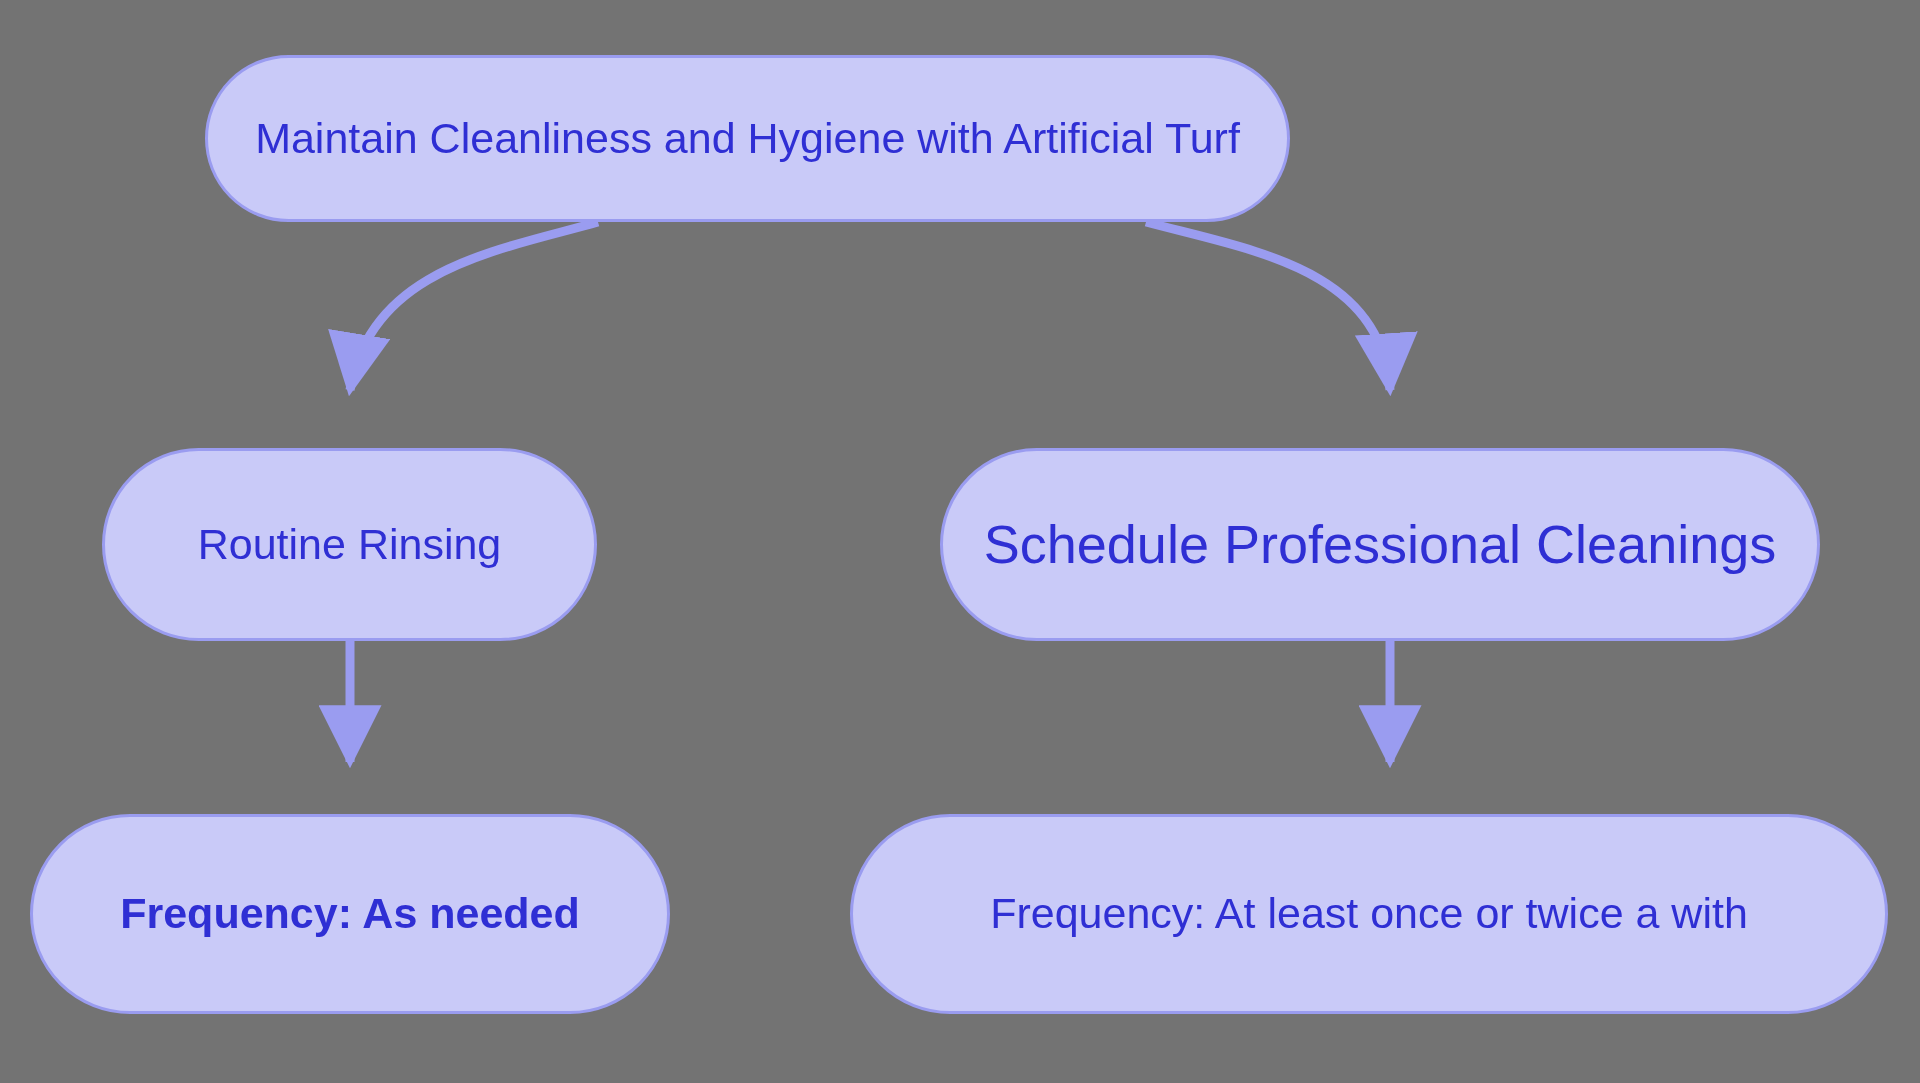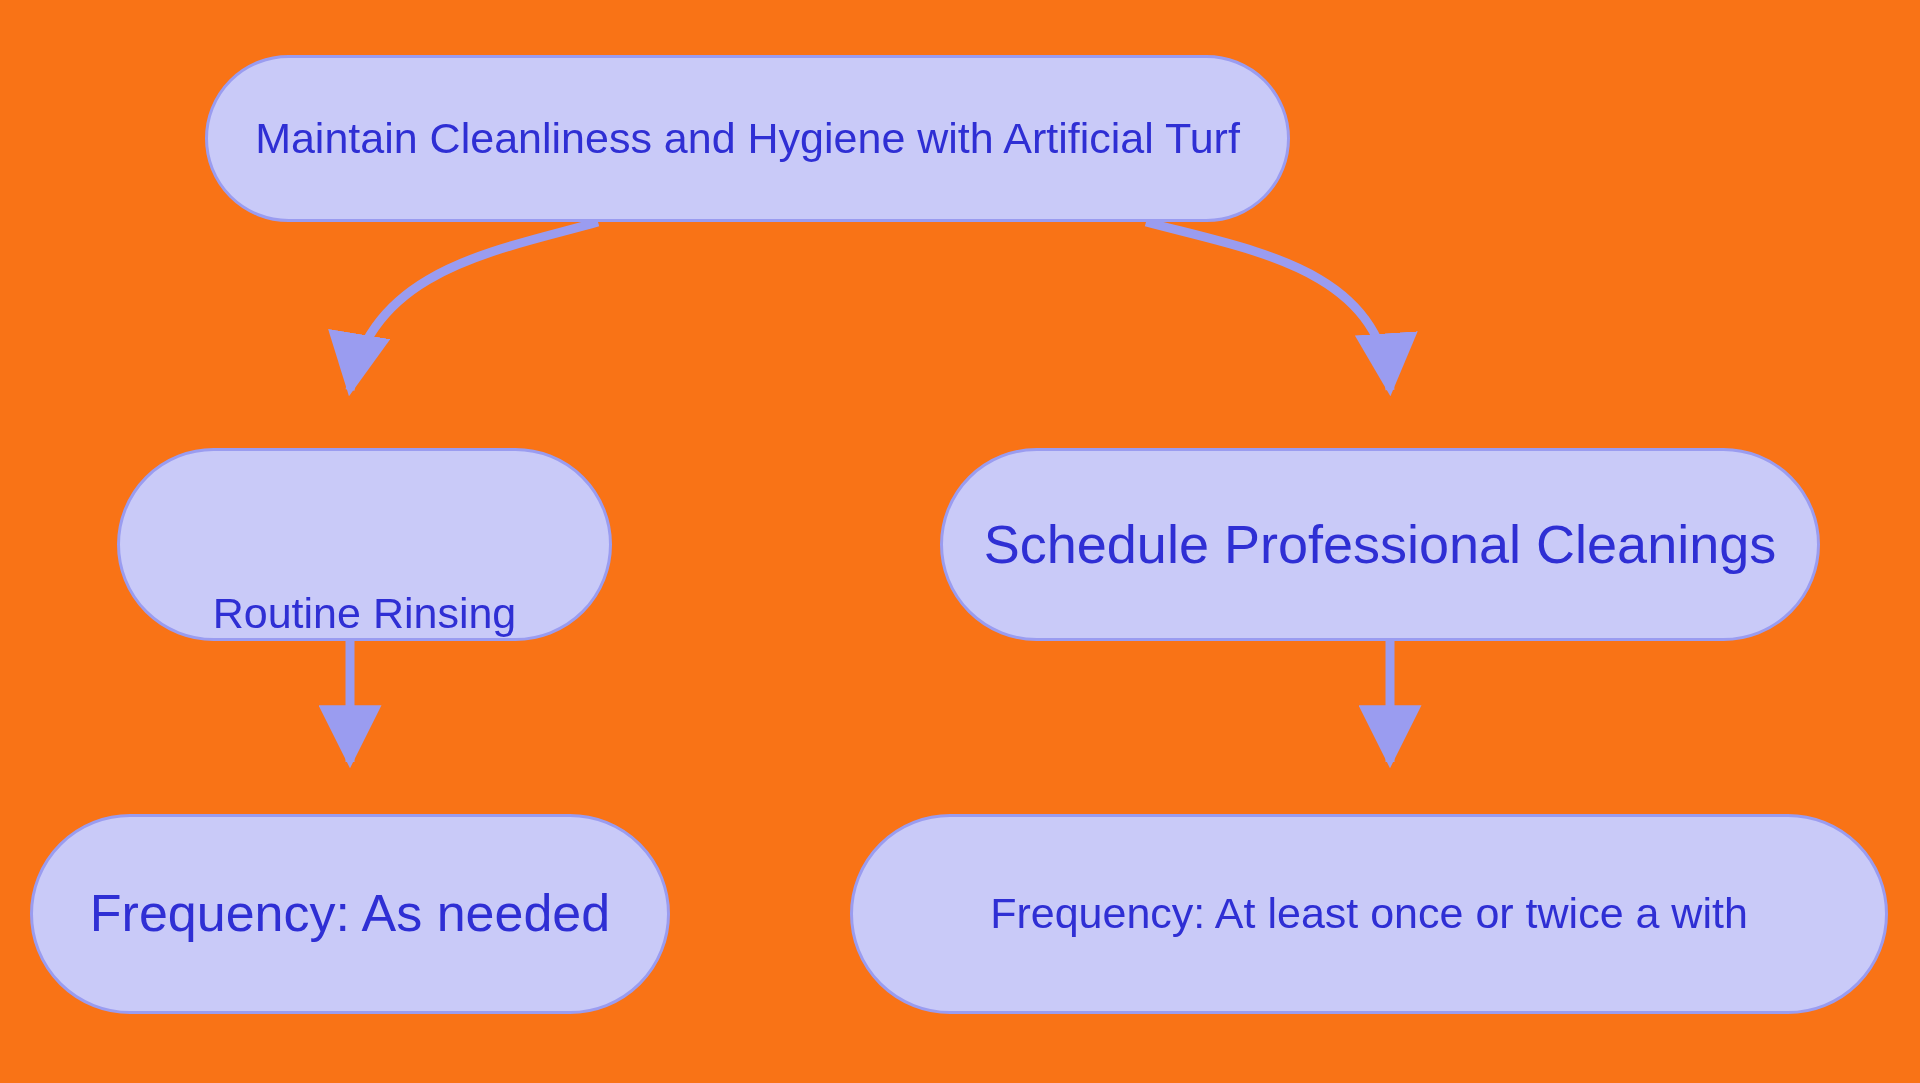--- a/index.html
+++ b/index.html
@@ -10,21 +10,21 @@
   body {
     width: 1920px;
     height: 1083px;
     font-family: "Liberation Sans", sans-serif;
     overflow: hidden;
   }
   #flowchart {
     position: relative;
     width: 1920px;
     height: 1083px;
-    background: #f97316;
+    background: #737373;
   }
   #edge-layer {
     position: absolute;
     top: 0;
     left: 0;
     width: 1920px;
     height: 1083px;
     pointer-events: none;
   }
   .node {
@@ -48,40 +48,40 @@
     padding: 0 34px;
   }
   #node-root {
     left: 205px;
     top: 55px;
     width: 1085px;
     height: 167px;
     font-size: 43px;
   }
   #node-rinsing {
-    left: 117px;
+    left: 102px;
     top: 448px;
     width: 495px;
     height: 193px;
     font-size: 43px;
-    align-items: flex-end;
   }
   #node-professional {
     left: 940px;
     top: 448px;
     width: 880px;
     height: 193px;
     font-size: 54px;
   }
   #node-freq-rinsing {
     left: 30px;
     top: 814px;
     width: 640px;
     height: 200px;
-    font-size: 52px;
+    font-size: 43px;
+    font-weight: bold;
   }
   #node-freq-professional {
     left: 850px;
     top: 814px;
     width: 1038px;
     height: 200px;
     font-size: 43px;
   }
 </style>
 </head>

